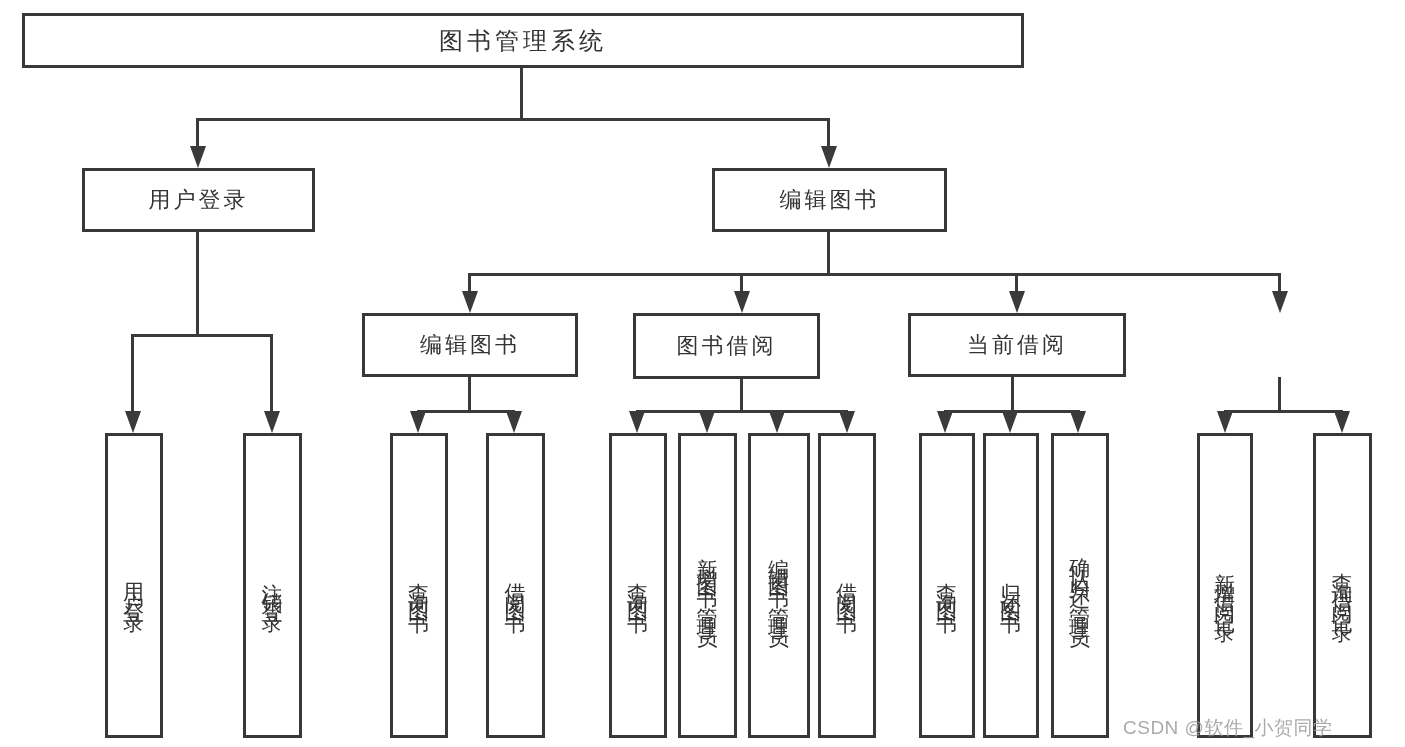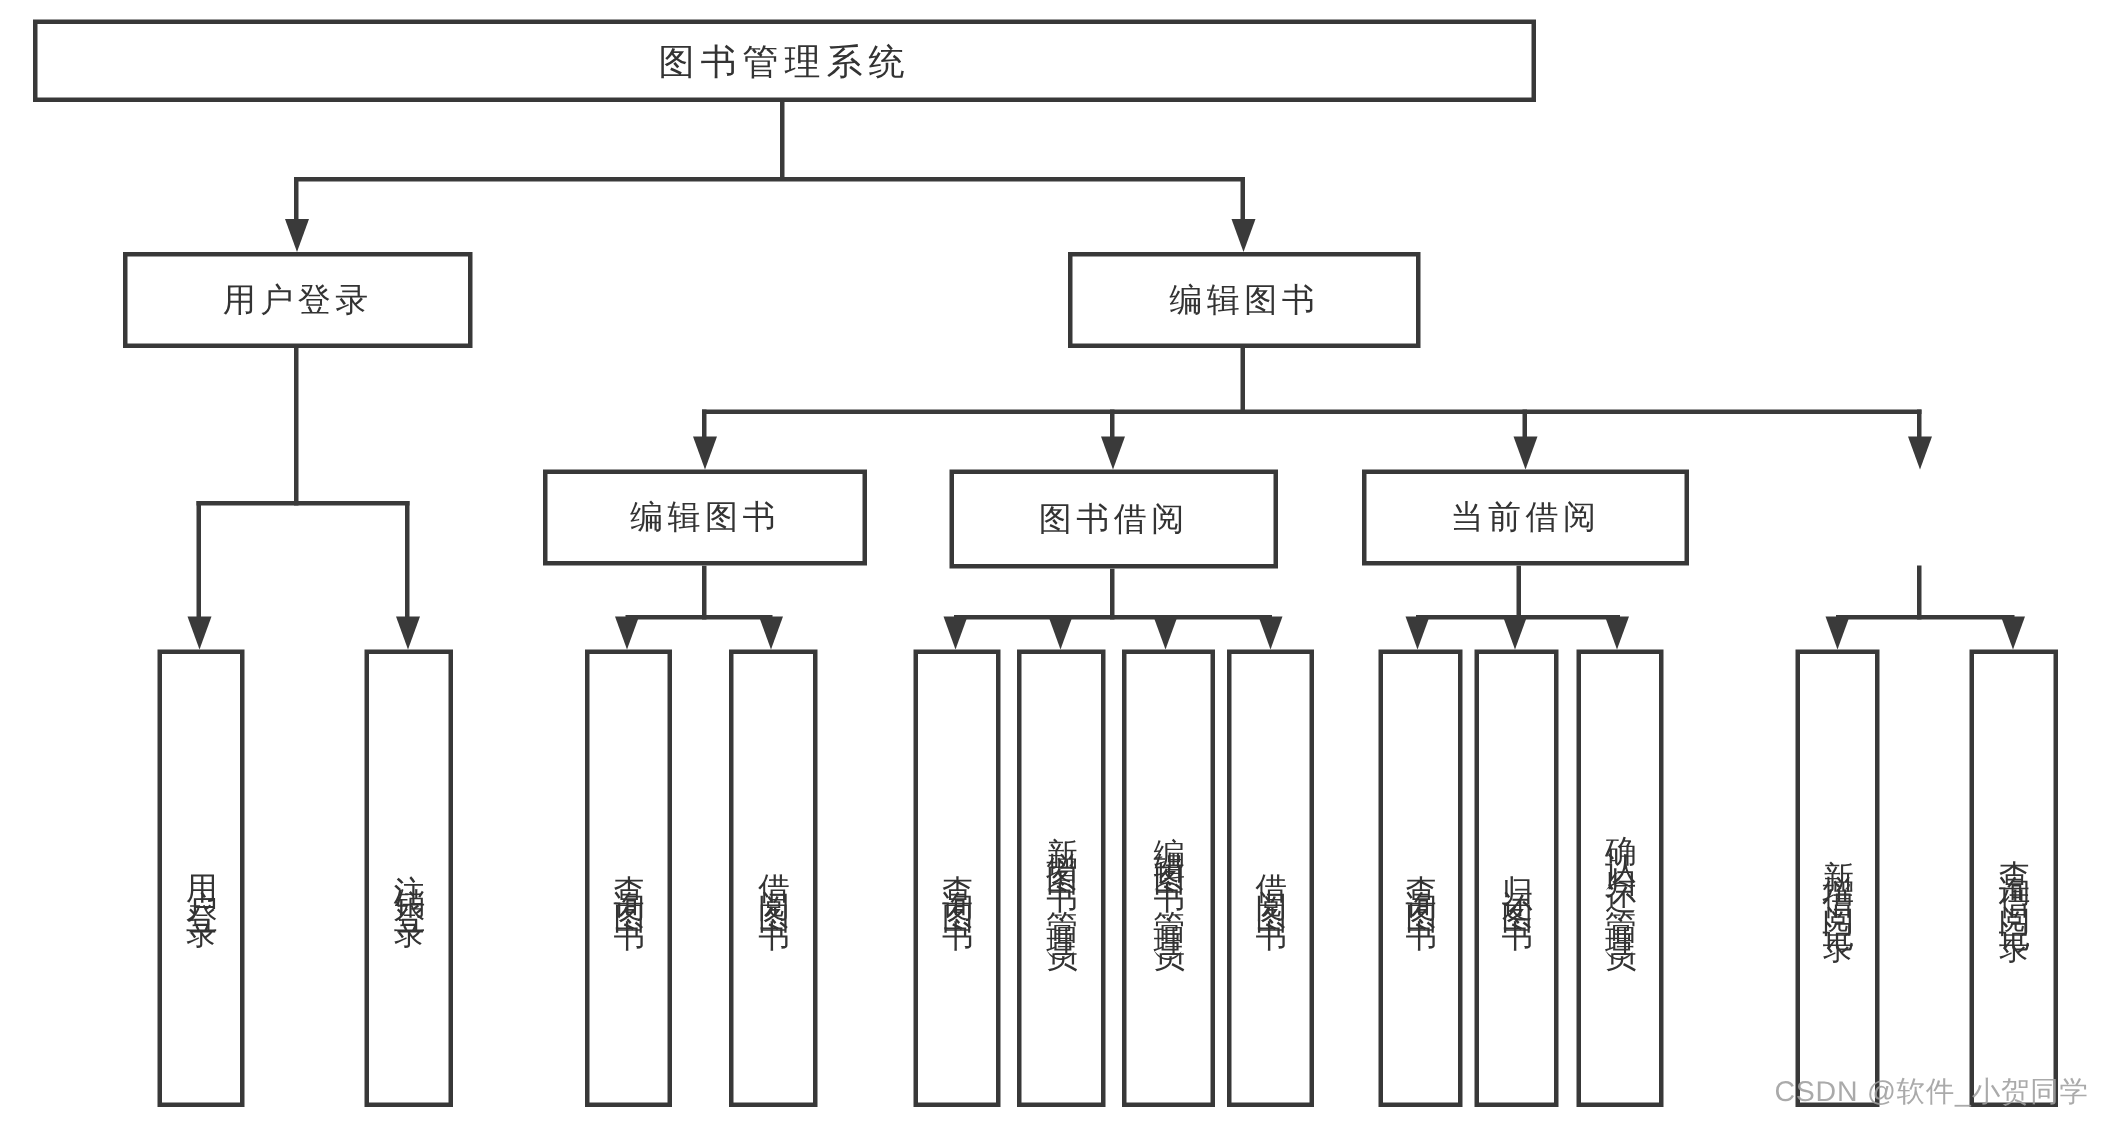--- a/index.html
+++ b/index.html
@@ -19,36 +19,36 @@
     writing-mode:vertical-rl;text-orientation:mixed;
     font-size:21px;letter-spacing:10px;line-height:1;
   }
   .line{position:absolute;background:#3a3a3a;z-index:1;}
   .arrow{
     position:absolute;width:0;height:0;z-index:3;
     border-left:8px solid transparent;border-right:8px solid transparent;
     border-top:22px solid #3a3a3a;
   }
   .watermark{
-    position:absolute;left:1183px;top:715px;z-index:5;
+    position:absolute;left:1123px;top:715px;z-index:5;
     font-size:19px;color:rgba(158,158,158,0.88);letter-spacing:0.5px;white-space:nowrap;
   }
 </style>
 </head>
 <body>
 
 <div class="canvas">
 
   <div class="box title-box" style="left:22px;top:13px;width:1002px;height:55px;text-align:right;">图书管理系统</div>
 
   <div class="box h-box" style="left:82px;top:168px;width:233px;height:64px;">用户登录</div>
   <div class="box h-box" style="left:712px;top:168px;width:235px;height:64px;">编辑图书</div>
 
   <div class="box h-box" style="left:362px;top:313px;width:216px;height:64px;">编辑图书</div>
-  <div class="box h-box" style="left:633px;top:313px;width:219px;height:66px;">图书借阅</div>
+  <div class="box h-box" style="left:633px;top:313px;width:187px;height:66px;">图书借阅</div>
   <div class="box h-box" style="left:908px;top:313px;width:218px;height:64px;">当前借阅</div>
 
   <div class="box leaf" style="left:105px;width:58px;">用户登录</div>
   <div class="box leaf" style="left:243px;width:59px;">注销登录</div>
 
   <div class="box leaf" style="left:390px;width:58px;">查询图书</div>
   <div class="box leaf" style="left:486px;width:59px;">借阅图书</div>
 
   <div class="box leaf" style="left:609px;width:58px;">查询图书</div>
   <div class="box leaf" style="left:678px;width:59px;">新增图书（管理员）</div>

